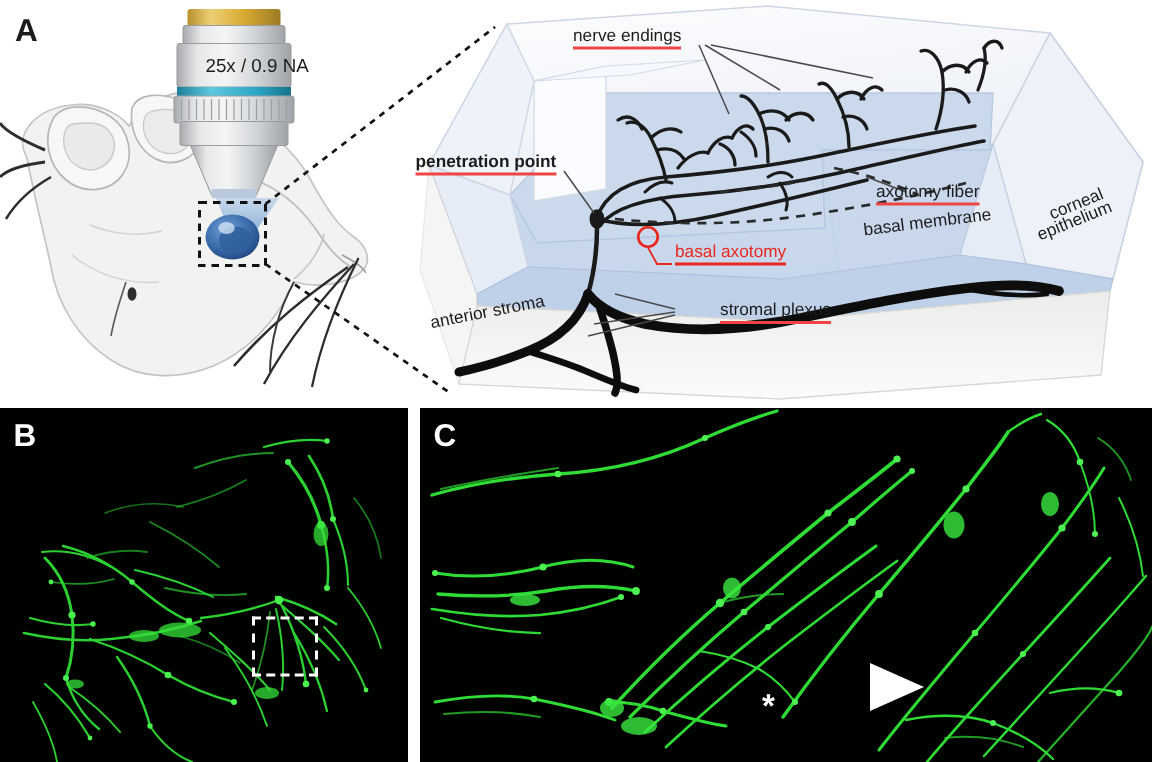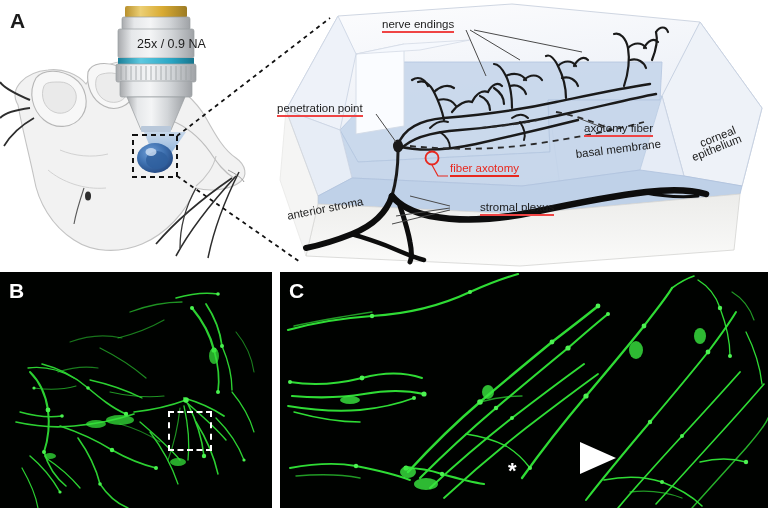--- a/index.html
+++ b/index.html
@@ -266,23 +266,23 @@
         <line x1="450" y1="208" x2="396" y2="216"></line>
         <line x1="450" y1="210" x2="392" y2="224"></line>
         <line x1="450" y1="206" x2="410" y2="196"></line>
       </g>
     </svg>
 
     <div class="obj-text" style="left:121px;top:37px;margin-left:16px;">25x / 0.9 NA</div>
 
     <div class="lbl lbl-ul" style="left:382px;top:18px;">nerve endings</div>
 
-    <div class="lbl lbl-ul" style="left:277px;top:102px;">penetration point</div>
-
-    <div class="lbl lbl-ul lbl-red" style="left:450px;top:162px;">fiber axotomy</div>
+    <div class="lbl lbl-ul" style="left:277px;top:102px;font-weight:bold;">penetration point</div>
+
+    <div class="lbl lbl-ul lbl-red" style="left:450px;top:162px;">basal axotomy</div>
 
     <div class="lbl lbl-ul" style="left:584px;top:122px;">axotomy fiber</div>
 
     <div class="lbl lbl-rot" style="left:575px;top:148px;transform:rotate(-7deg);">basal membrane</div>
 
     <div class="lbl lbl-rot" style="left:698px;top:138px;transform:rotate(-22deg);">corneal</div>
     <div class="lbl lbl-rot" style="left:690px;top:152px;transform:rotate(-22deg);">epithelium</div>
 
     <div class="lbl lbl-rot" style="left:286px;top:210px;transform:rotate(-11deg);">anterior stroma</div>
 

